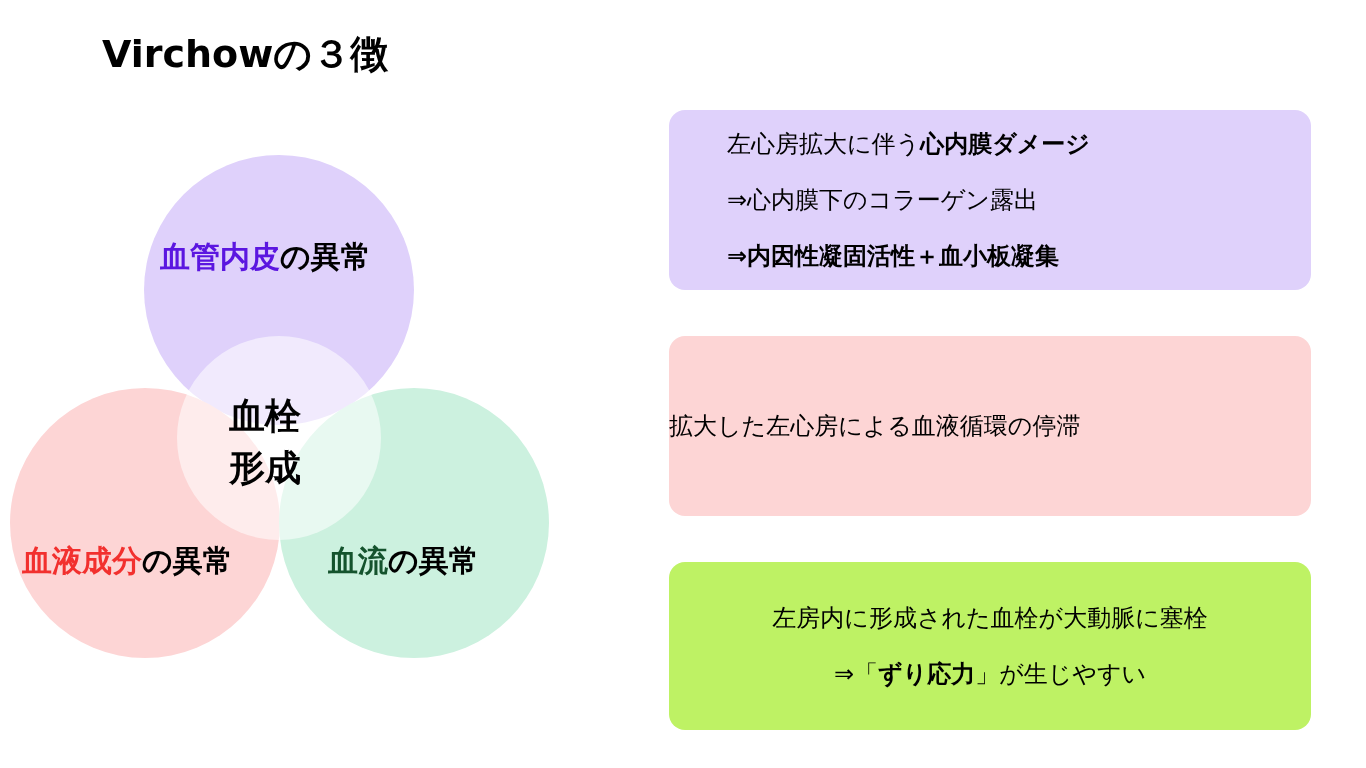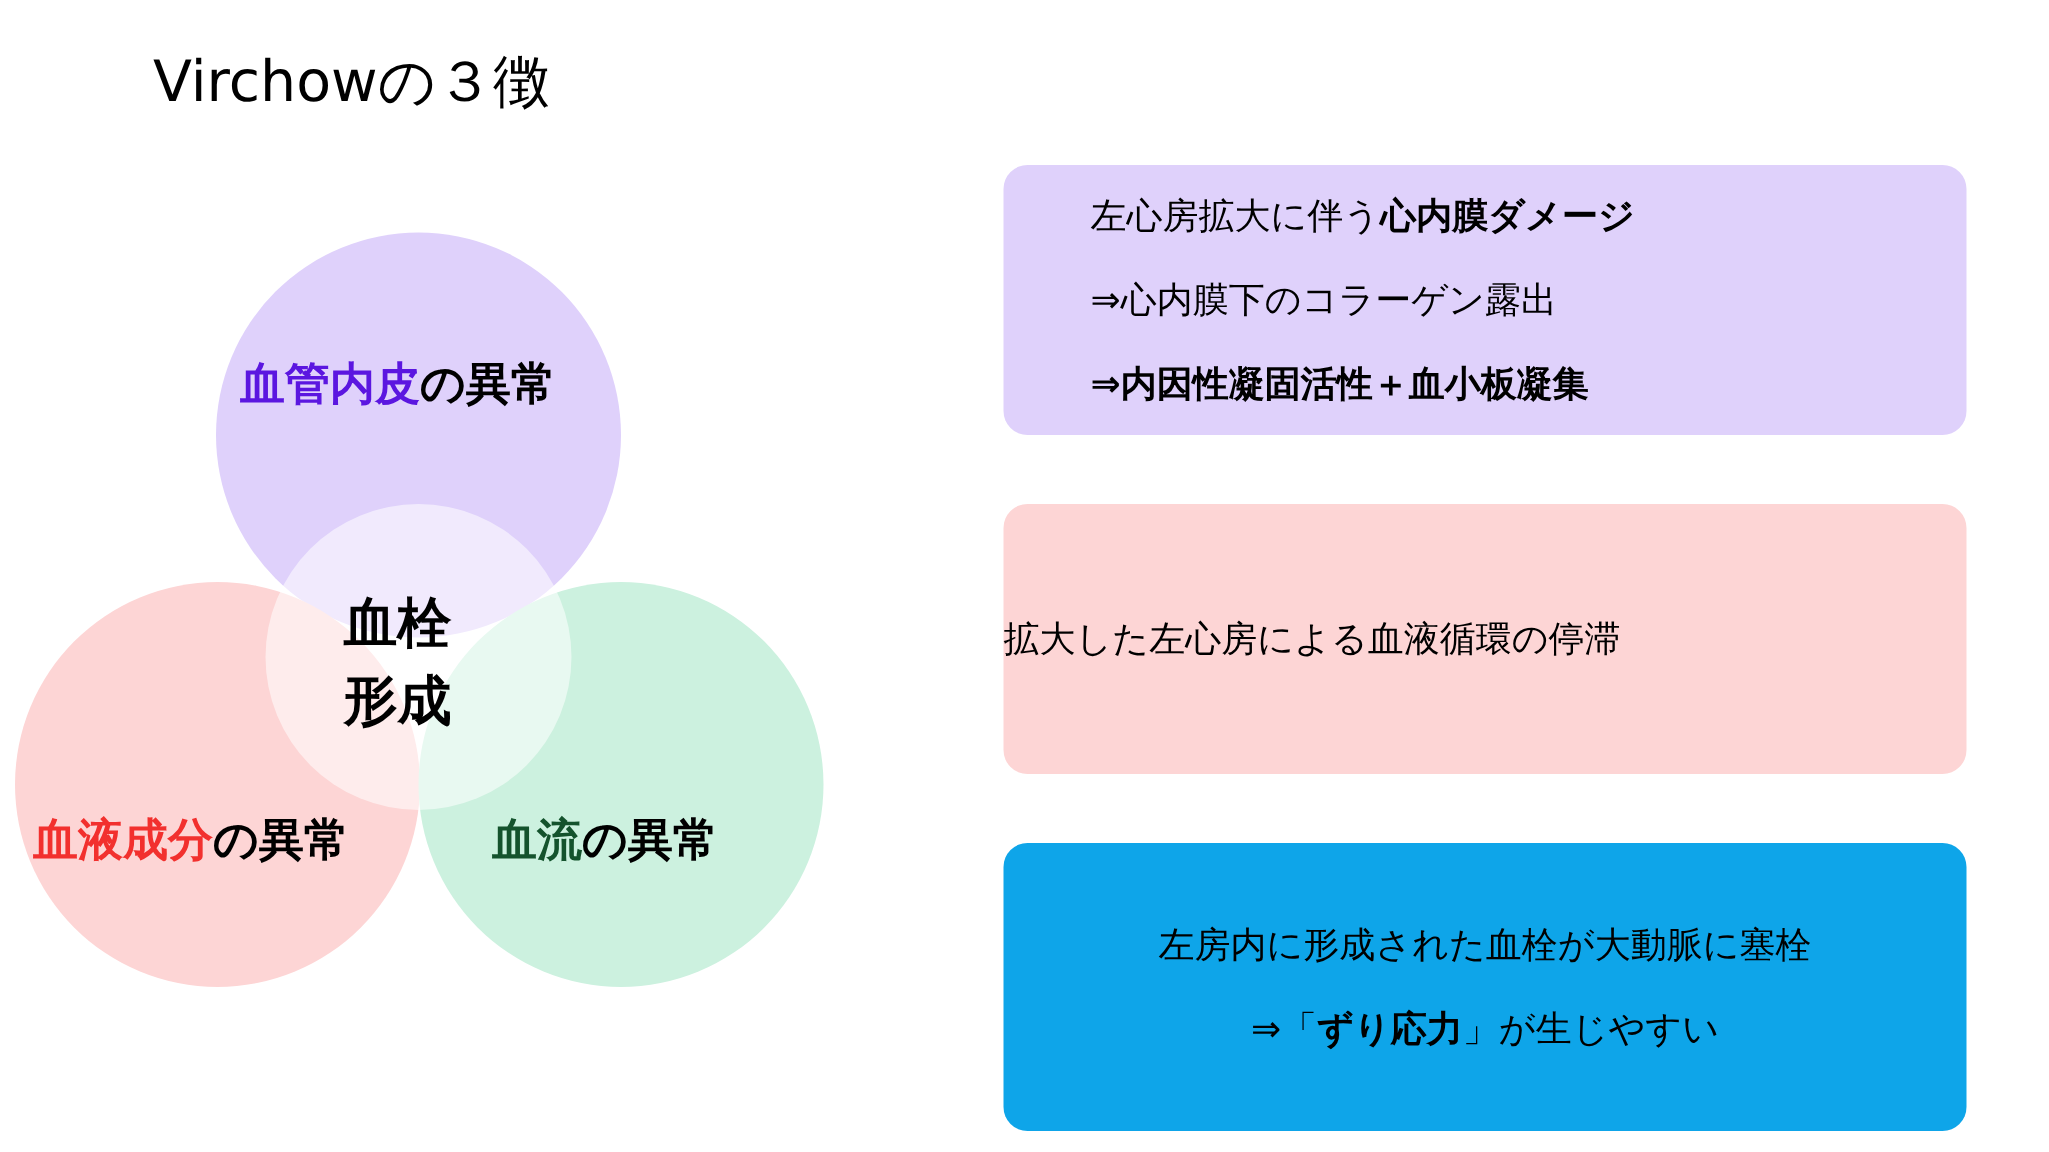--- a/index.html
+++ b/index.html
@@ -12,21 +12,21 @@
       font-family: "DejaVu Sans", "Liberation Sans", sans-serif;
       color: #000;
     }
     .page { position: relative; width: 1366px; height: 768px; }
 
     .title {
       position: absolute;
       left: 102px;
       top: 28px;
       font-size: 38px;
-      font-weight: normal;
+      font-weight: bold;
       letter-spacing: 0px;
       line-height: 52px;
       white-space: nowrap;
     }
 
     .circle {
       position: absolute;
       border-radius: 50%;
     }
     .c-top   { left: 144px; top: 155px; width: 270px; height: 270px; background: #dfd1fb; }
@@ -62,21 +62,21 @@
       left: 669px;
       width: 642px;
       border-radius: 16px;
       box-sizing: border-box;
       display: flex;
       flex-direction: column;
       justify-content: center;
     }
     .box-purple { top: 110px; height: 180px; background: #dfd1fb; padding-left: 58px; align-items: flex-start; }
     .box-red    { top: 336px; height: 180px; background: #fdd5d5; align-items: flex-start; }
-    .box-green  { top: 562px; height: 192px; background: #0ea5e9; align-items: center; }
+    .box-green  { top: 562px; height: 168px; background: #bef264; align-items: center; }
 
     .line {
       font-size: 24px;
       line-height: 56px;
       white-space: nowrap;
     }
     .b { font-weight: bold; }
   </style>
 </head>
 <body>

